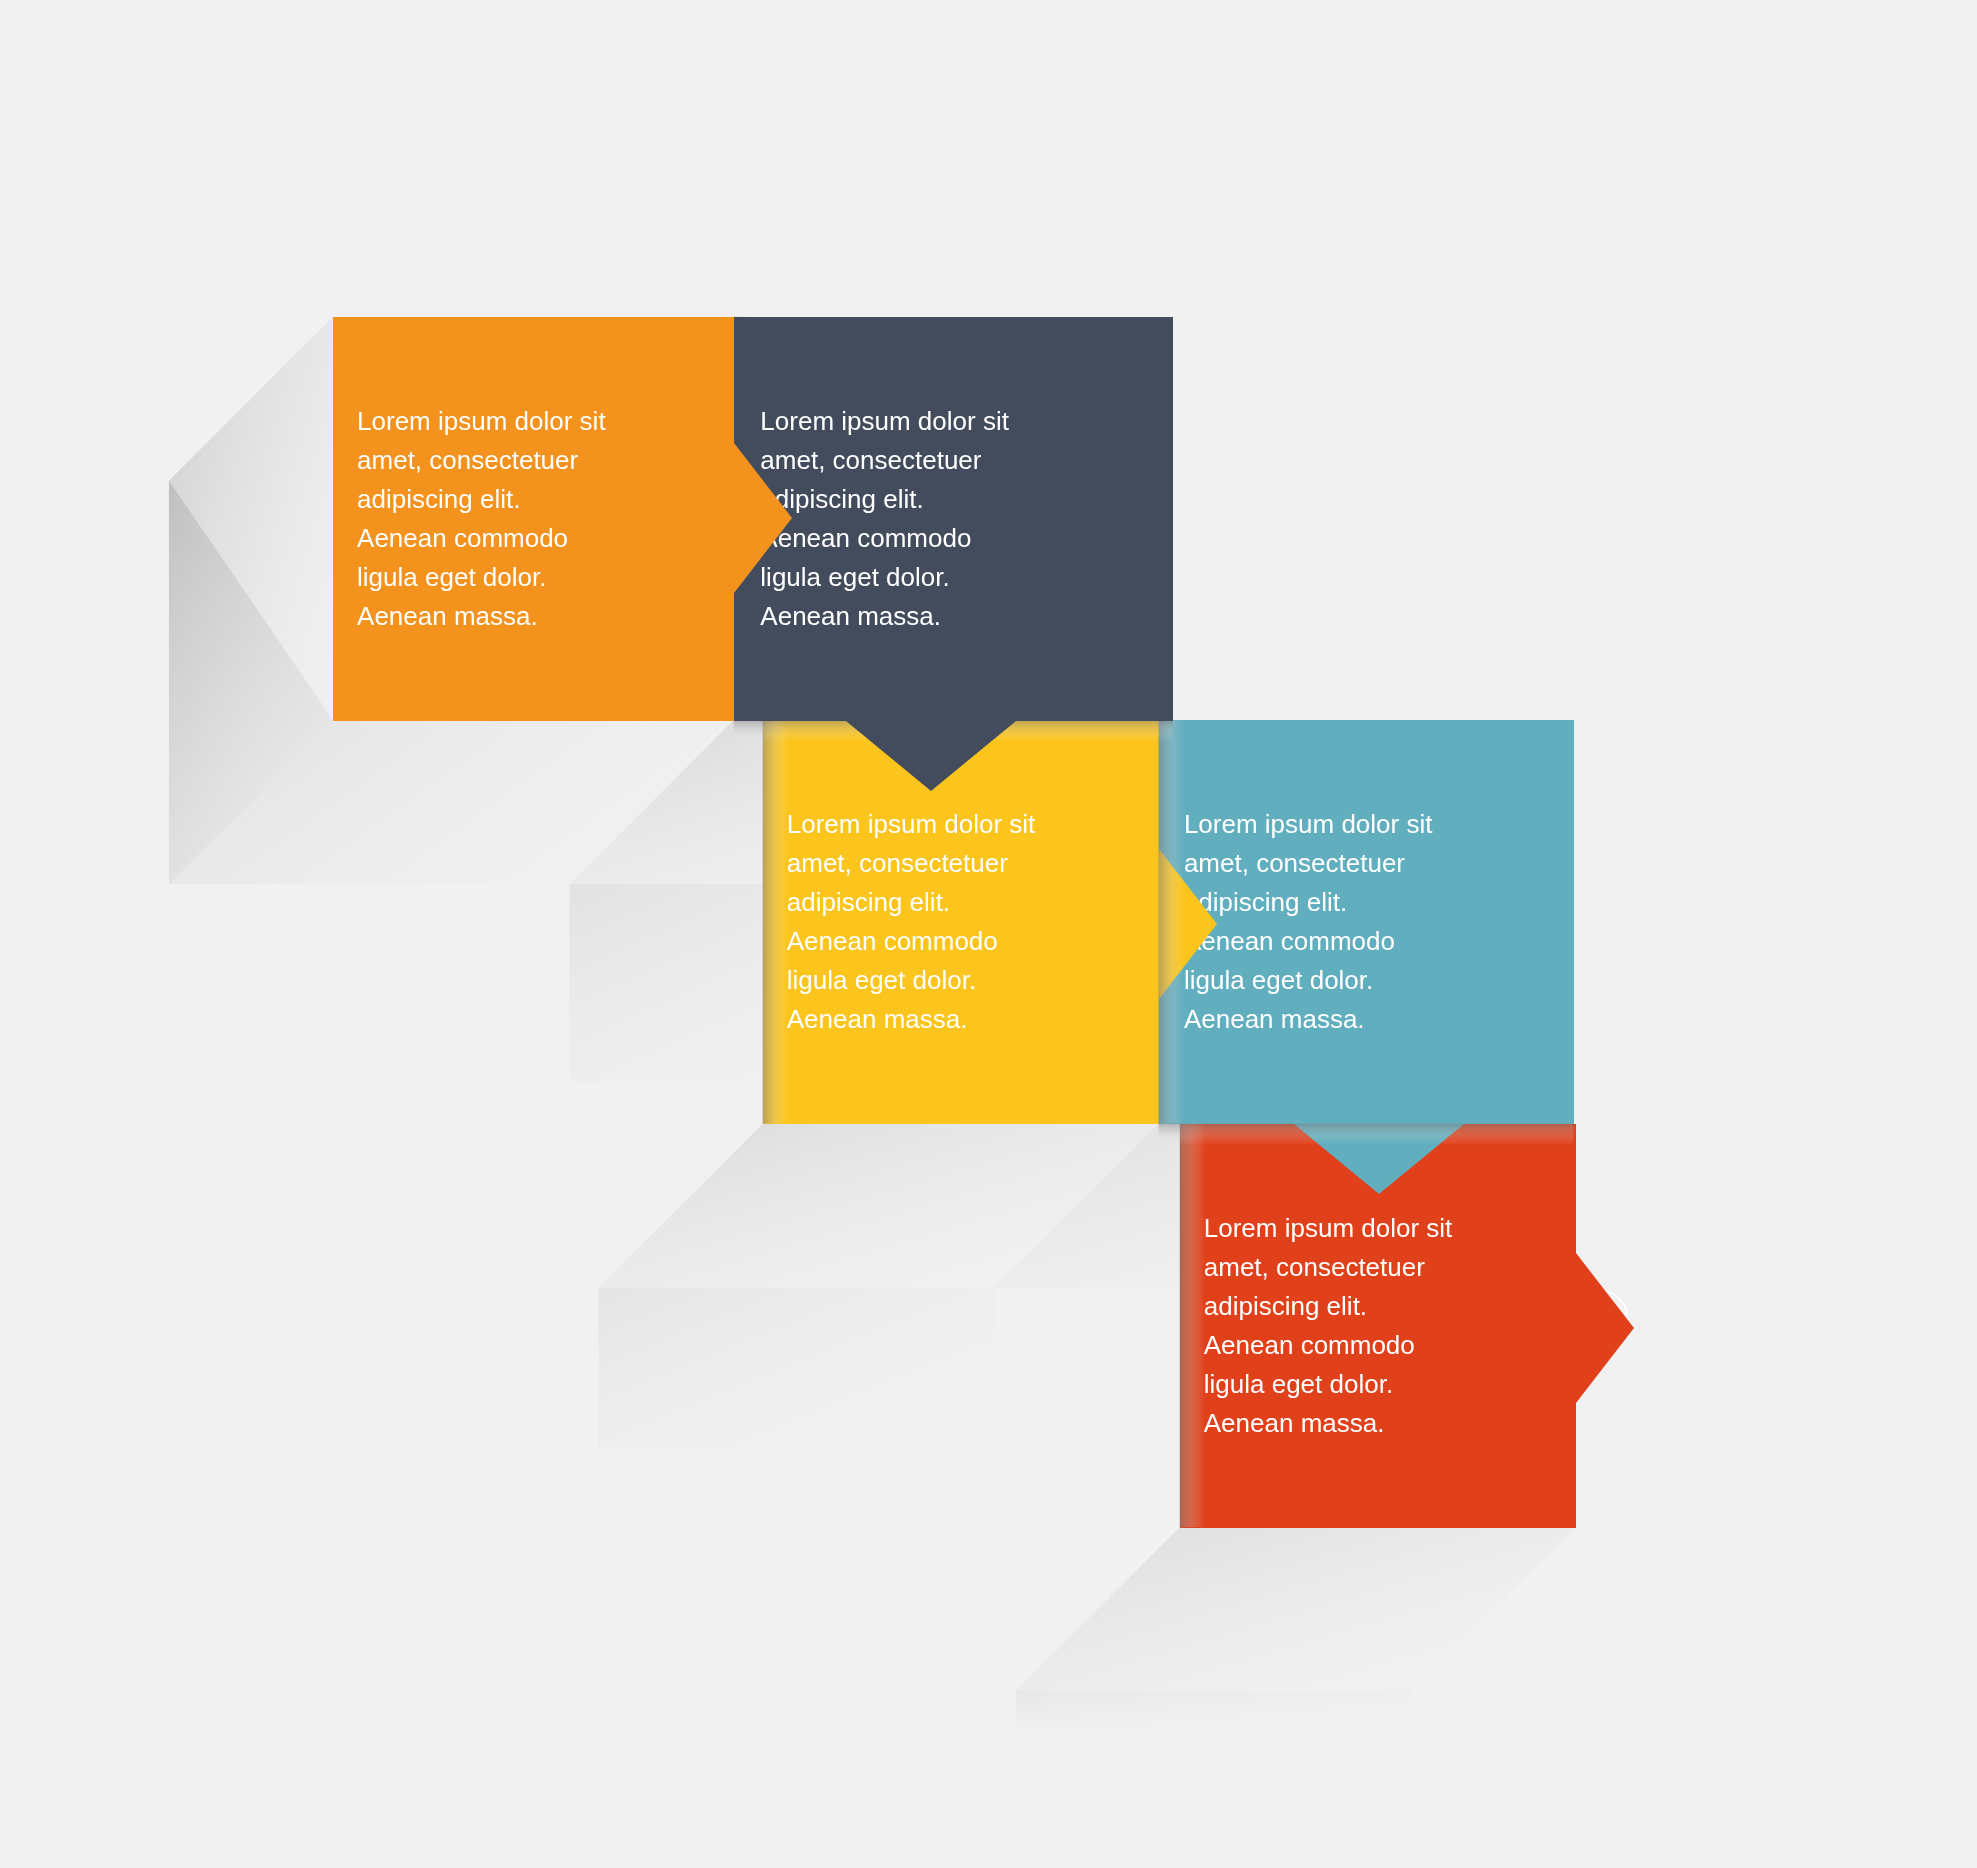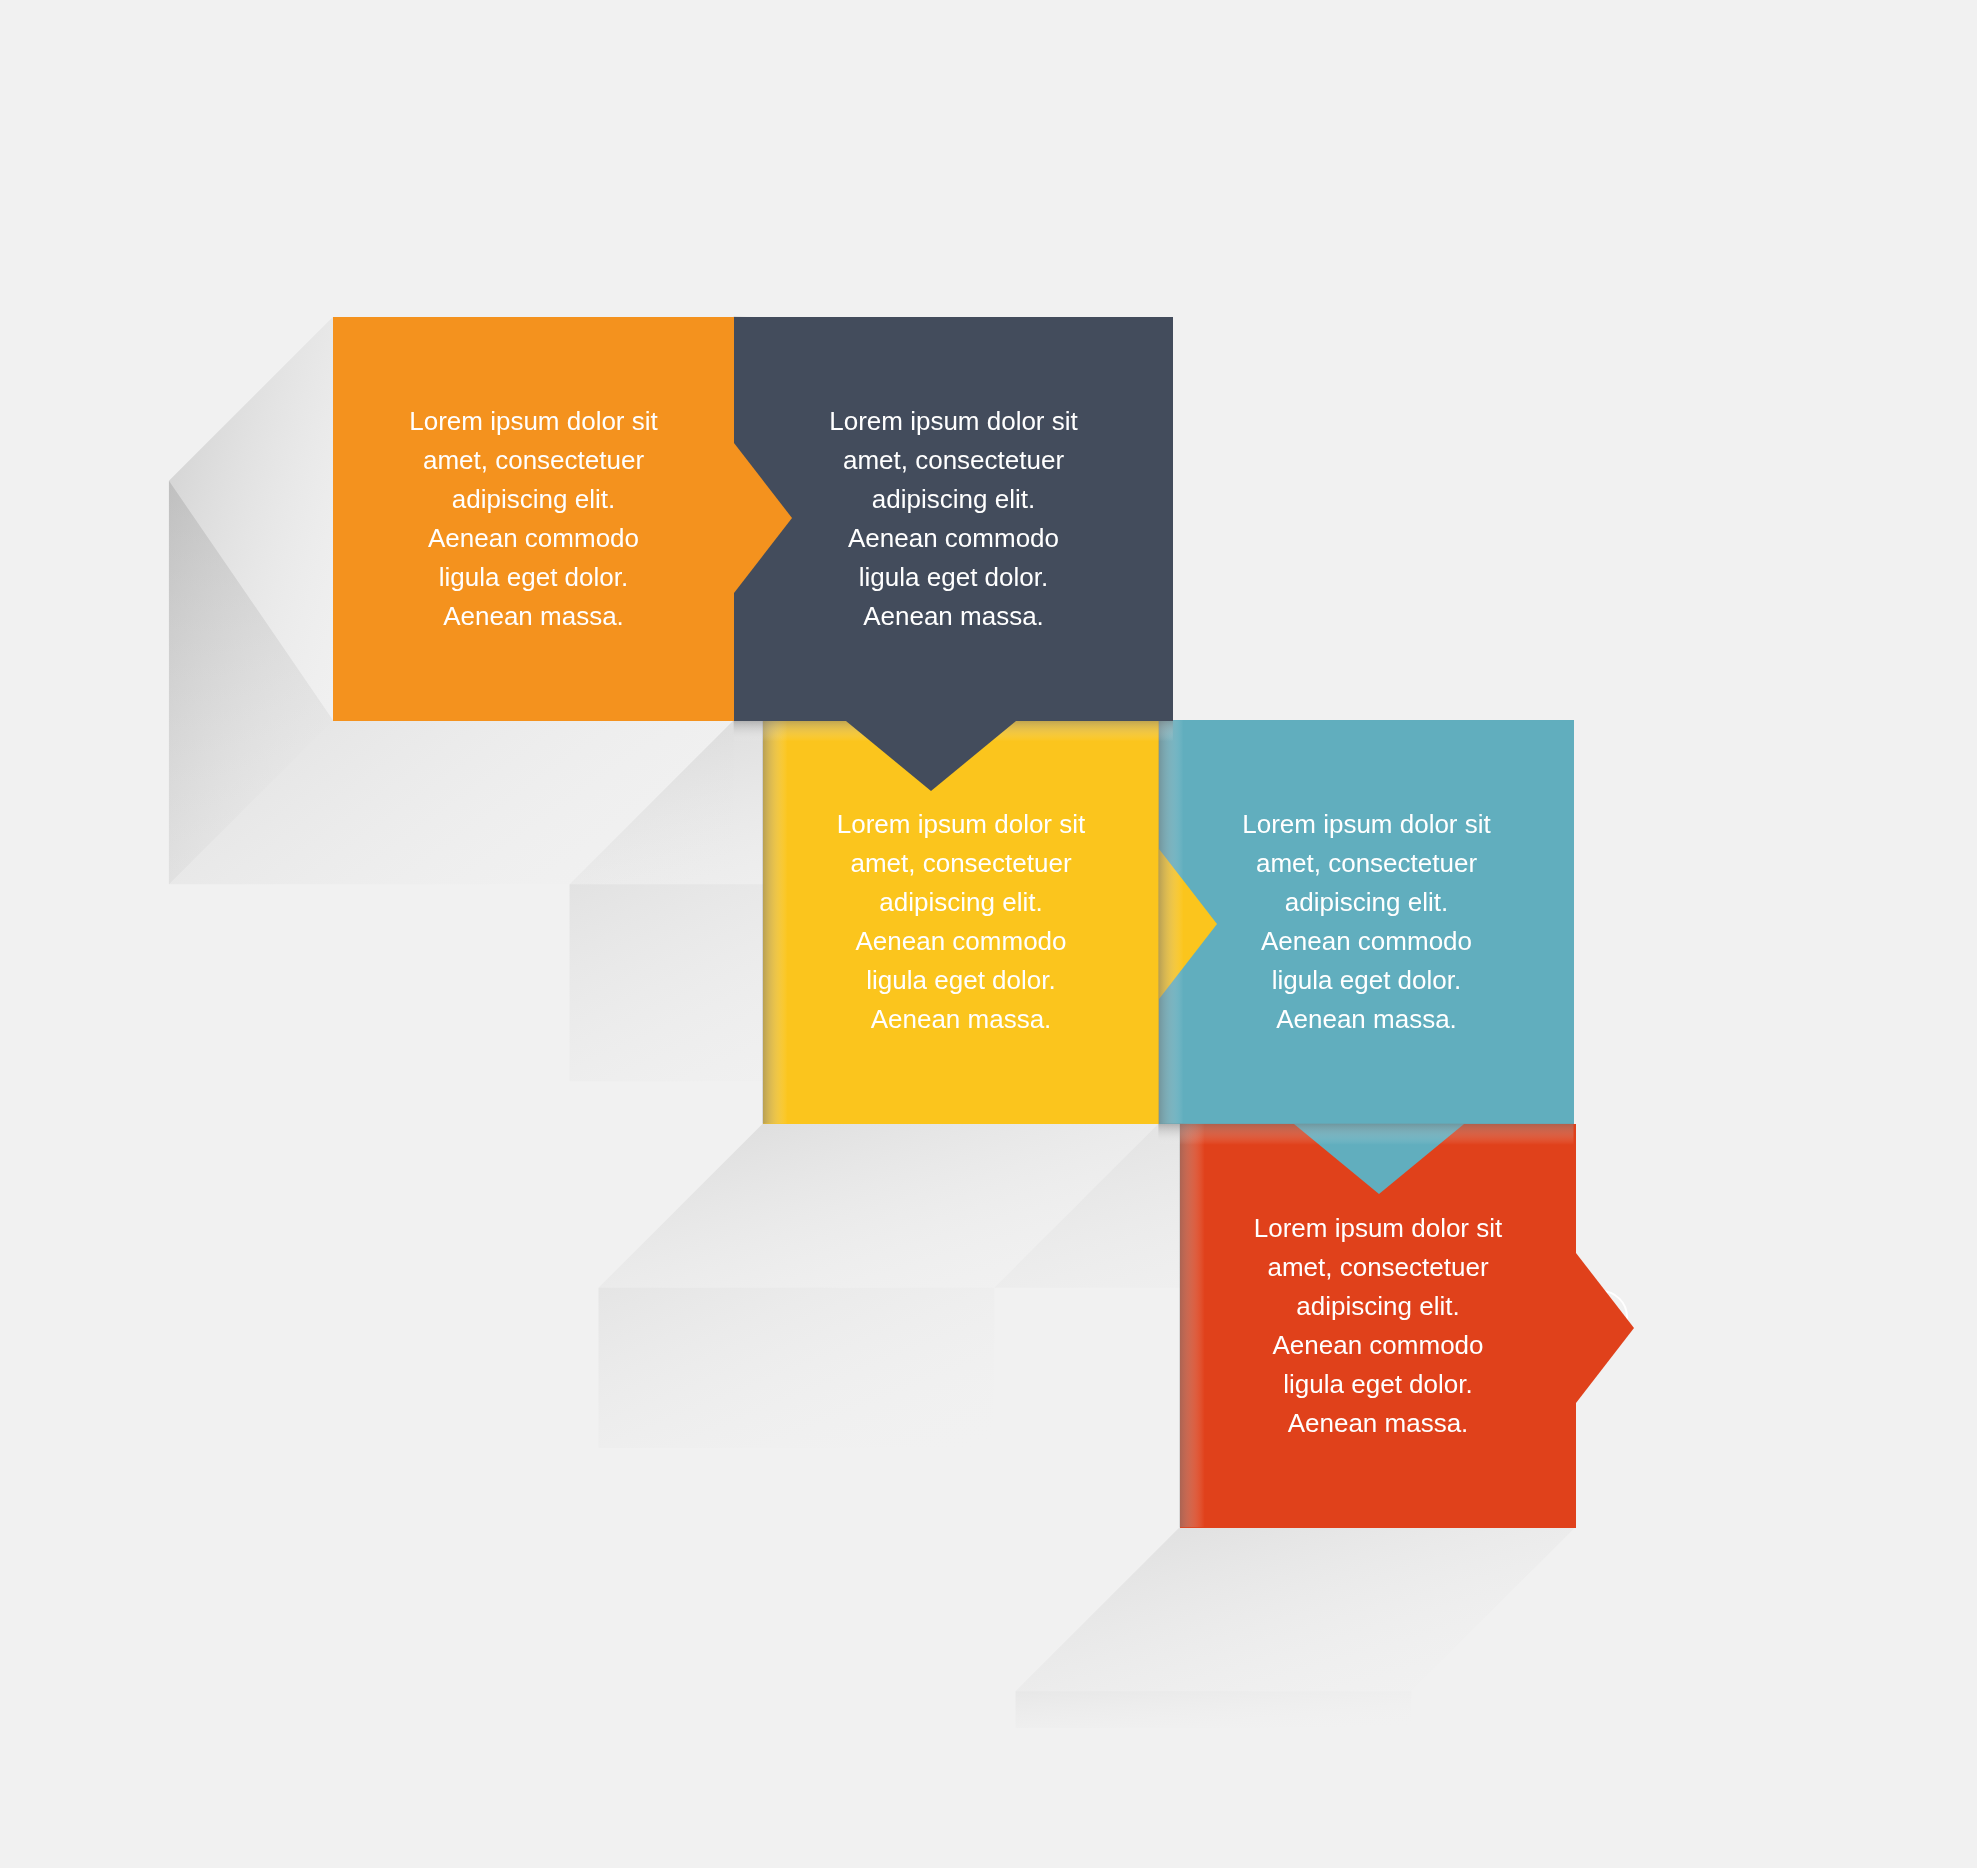--- a/index.html
+++ b/index.html
@@ -13,21 +13,21 @@
 
   
   .card{position:absolute;box-sizing:border-box;}
   .card .body{
     position:absolute;inset:0;
     display:flex;align-items:center;justify-content:center;
   }
   .card .txt{
     position:relative;z-index:3;
     width:88%;
-    text-align:center;
+    text-align:left;
     color:#ffffff;
     font-size:26px;
     line-height:39px;
     font-weight:400;
     white-space:pre-line;
   }
 
   
   .tip{position:absolute;width:0;height:0;z-index:6;}
   .tip-right{

